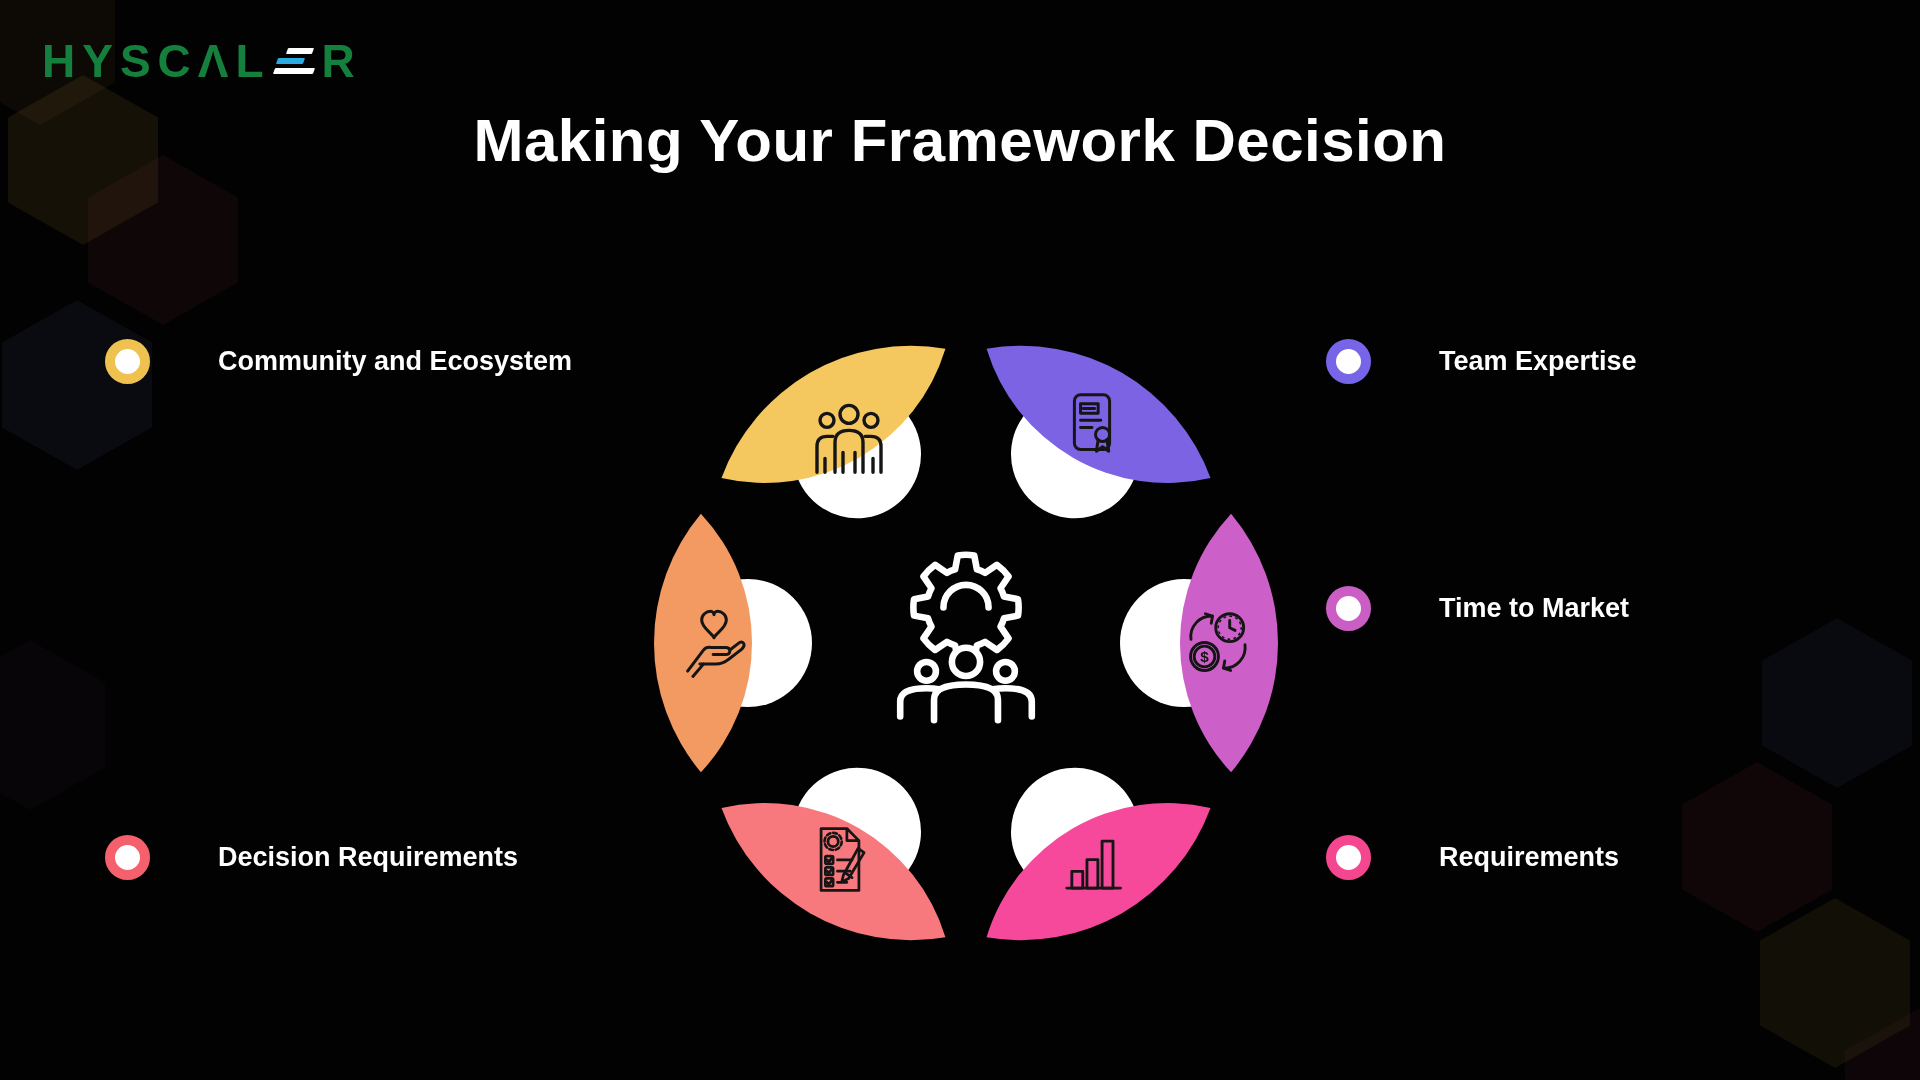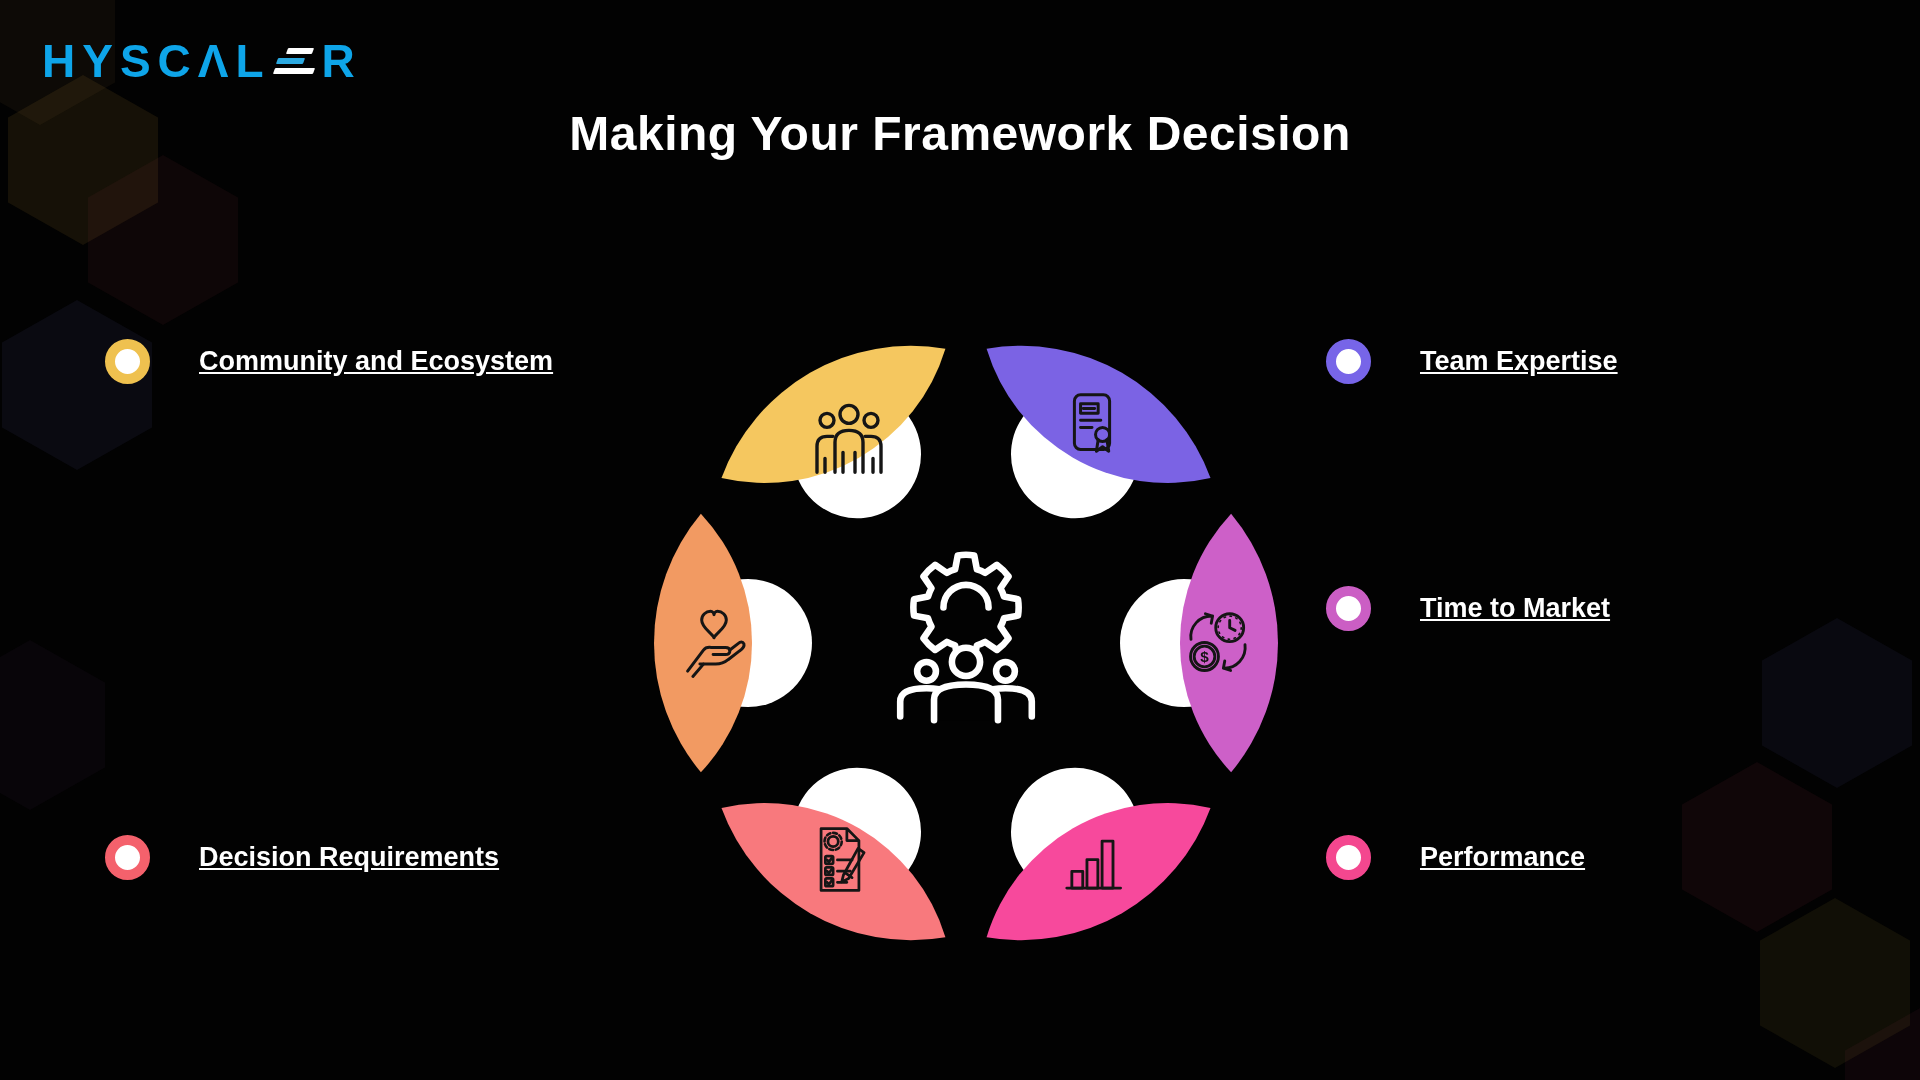--- a/index.html
+++ b/index.html
@@ -2,34 +2,34 @@
 <html><head>
 <meta charset="utf-8">
 <style>
   html,body{margin:0;padding:0;background:#000;}
   #stage{position:relative;width:1920px;height:1080px;background:#020202;overflow:hidden;
          font-family:"Liberation Sans", sans-serif;color:#fff;}
   .hex{position:absolute;width:150px;height:170px;
        clip-path:polygon(50% 0%,100% 25%,100% 75%,50% 100%,0% 75%,0% 25%);}
   
   #logo{position:absolute;left:42px;top:34px;display:flex;align-items:center;
-        font-weight:800;font-size:46px;letter-spacing:7px;color:#0ea5e9;}
+        font-weight:800;font-size:46px;letter-spacing:7px;color:#15803d;}
   #logo .ebars{display:flex;flex-direction:column;gap:4px;width:40px;margin:0 8px 0 3px;}
   #logo .ebars i{display:block;height:6px;border-radius:1px;background:#fff;transform:skewX(-20deg);}
   #logo .ebars i.b1{width:26px;margin-left:13px;}
   #logo .ebars i.b2{width:27px;margin-left:3px;}
   #logo .ebars i.b3{width:40px;margin-left:0;}
   
   #title{position:absolute;left:0;top:106px;width:1920px;text-align:center;
-         font-size:48px;font-weight:800;letter-spacing:0.5px;}
+         font-size:60px;font-weight:800;letter-spacing:0.5px;}
   
   .factor-row{position:absolute;height:46px;display:flex;align-items:center;}
   .factor-row .bullet{width:25px;height:25px;border-radius:50%;background:#fff;
                       border:10px solid #999;flex:0 0 auto;}
-  .factor-row .flabel{font-size:27px;font-weight:700;margin-left:49px;white-space:nowrap;text-decoration:underline;}
+  .factor-row .flabel{font-size:27px;font-weight:700;margin-left:68px;white-space:nowrap;}
   .row-l0{left:105px;top:338px;} .row-l1{left:105px;top:585px;} .row-l2{left:105px;top:834px;}
   .row-r0{left:1326px;top:338px;} .row-r1{left:1326px;top:585px;} .row-r2{left:1326px;top:834px;}
   #flower{position:absolute;left:616px;top:293px;}
 </style>
 </head>
 <body>
 
 <div id="stage">
 
   <div>
@@ -69,21 +69,21 @@
   <div class="factor-row row-r1">
     <span class="bullet" style="border-color: rgb(203, 94, 196);"></span>
     <span class="flabel">Time to Market</span>
   </div>
   <div class="factor-row row-r0">
     <span class="bullet" style="border-color: rgb(119, 101, 232);"></span>
     <span class="flabel">Team Expertise</span>
   </div>
   <div class="factor-row row-r2">
     <span class="bullet" style="border-color: rgb(244, 71, 143);"></span>
-    <span class="flabel">Performance</span>
+    <span class="flabel">Requirements</span>
   </div>
 
   <svg id="flower" width="700" height="700" viewBox="0 0 700 700">
     <defs>
       <symbol id="people-group-icon" viewBox="0 0 100 100">
         <g fill="none" stroke="#151515" stroke-width="3.4" stroke-linecap="round" stroke-linejoin="round">
           <circle cx="28" cy="30" r="7"></circle>
           <circle cx="72" cy="30" r="7"></circle>
           <path d="M18,82 V56 Q18,46 28,46 L34,46 M26,82 V68"></path>
           <path d="M82,82 V56 Q82,46 72,46 L66,46 M74,82 V68"></path>

